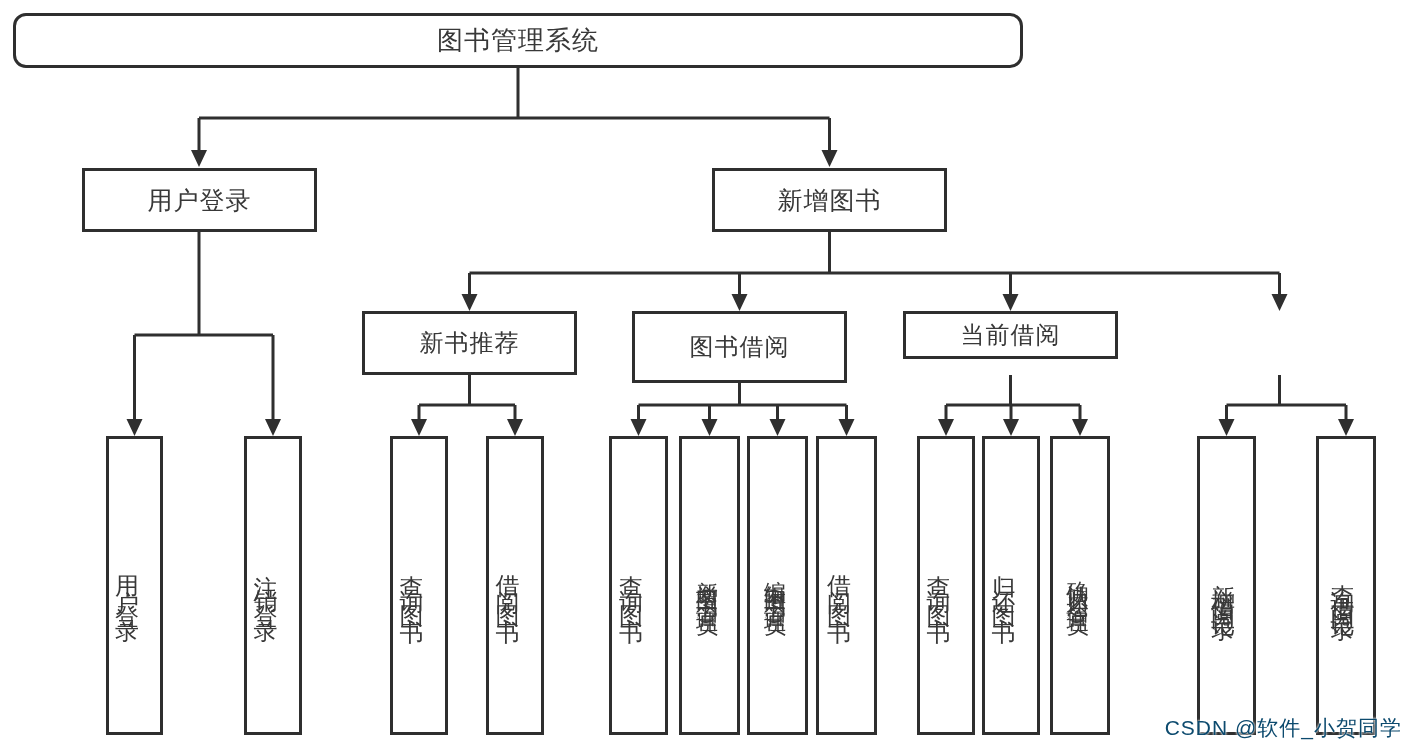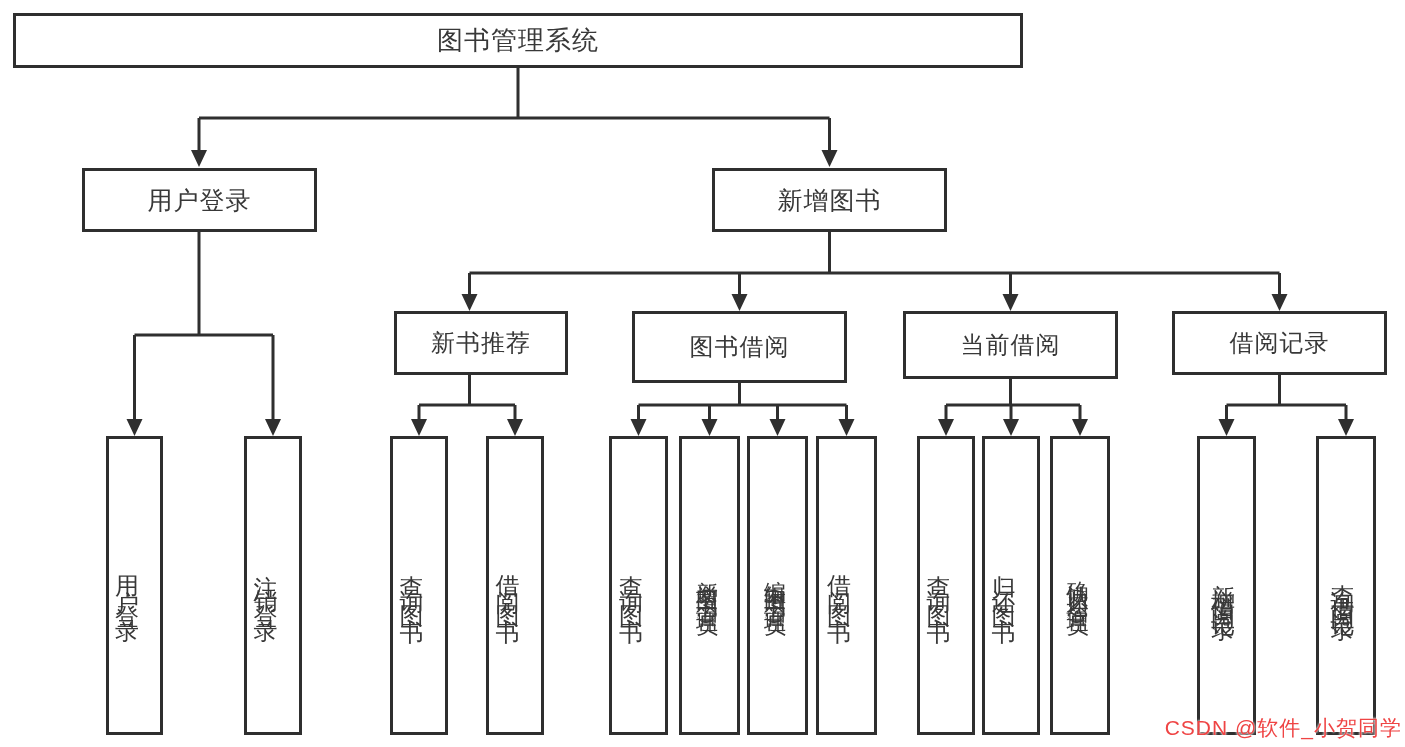--- a/index.html
+++ b/index.html
@@ -17,21 +17,21 @@
   .l2 .hlabel{font-size:24px;}
   .vlabel{
     writing-mode:vertical-rl;text-orientation:mixed;
     font-size:24px;line-height:1;white-space:nowrap;color:#383838;
   }
   .v4 .vlabel{letter-spacing:15px;padding-block-start:15px;}
   .v6 .vlabel{letter-spacing:7px;padding-block-start:7px;}
   .v10 .vlabel{font-size:22px;letter-spacing:5px;padding-block-start:5px;}
   svg.connectors{position:absolute;left:0;top:0;pointer-events:none;}
   .watermark{
-    position:absolute;right:3px;bottom:5px;font-size:21px;color:#ef4444;
+    position:absolute;right:3px;bottom:5px;font-size:21px;color:#0c4a6e;
     letter-spacing:1px;text-shadow:0 0 3px #ffffff,0 0 2px #ffffff;white-space:nowrap;
   }
 </style>
 </head>
 <body>
 
 <div class="canvas">
 
   <svg class="connectors" width="1405" height="747" viewBox="0 0 1405 747">
     <path fill="none" stroke="#2f2f2f" stroke-width="3" d="M518 68V118 M199 118H829.5 M199 118V152 M829.5 118V152
@@ -43,42 +43,39 @@
          M1279.5 375V405 M1226.5 405H1346 M1226.5 405V422 M1346 405V422"></path>
     <path fill="#2f2f2f" stroke="none" d="M199 167l-8-17h16z M829.5 167l-8-17h16z
          M134.5 436l-8-17h16z M273 436l-8-17h16z
          M469.5 311l-8-17h16z M739.5 311l-8-17h16z M1010.5 311l-8-17h16z M1279.5 311l-8-17h16z
          M419 436l-8-17h16z M515 436l-8-17h16z
          M638.5 436l-8-17h16z M709.5 436l-8-17h16z M777.5 436l-8-17h16z M846.5 436l-8-17h16z
          M946 436l-8-17h16z M1011 436l-8-17h16z M1080 436l-8-17h16z
          M1226.5 436l-8-17h16z M1346 436l-8-17h16z"></path>
   </svg>
 
-  <div class="box root" style="left:13px;top:13px;width:1010px;height:55px;">
+  <div class="box root" style="left:13px;top:13px;width:1010px;height:55px;border-radius:13px;">
     <span class="hlabel">图书管理系统</span>
   </div>
 
   <div class="box l1" style="left:82px;top:168px;width:235px;height:64px;">
     <span class="hlabel">用户登录</span>
   </div>
   <div class="box l1" style="left:712px;top:168px;width:235px;height:64px;">
     <span class="hlabel">新增图书</span>
   </div>
 
-  <div class="box l2" style="left:362px;top:311px;width:174px;height:64px;margin-left:32px;">
+  <div class="box l2" style="left:362px;top:311px;width:215px;height:64px;">
     <span class="hlabel">新书推荐</span>
   </div>
   <div class="box l2" style="left:632px;top:311px;width:215px;height:72px;">
     <span class="hlabel">图书借阅</span>
   </div>
-  <div class="box l2" style="left:903px;top:311px;width:215px;height:68px;">
+  <div class="box l2" style="left:903px;top:311px;width:215px;height:48px;">
     <span class="hlabel">当前借阅</span>
-  </div>
-  <div class="box l2" style="left:1172px;top:311px;width:215px;height:64px;">
-    <span class="hlabel">借阅记录</span>
   </div>
 
   <div class="box v4" style="left:106px;top:436px;width:57px;height:299px;">
     <span class="vlabel">用户登录</span>
   </div>
   <div class="box v4" style="left:244px;top:436px;width:58px;height:299px;">
     <span class="vlabel">注销登录</span>
   </div>
 
   <div class="box v4" style="left:390px;top:436px;width:58px;height:299px;">

